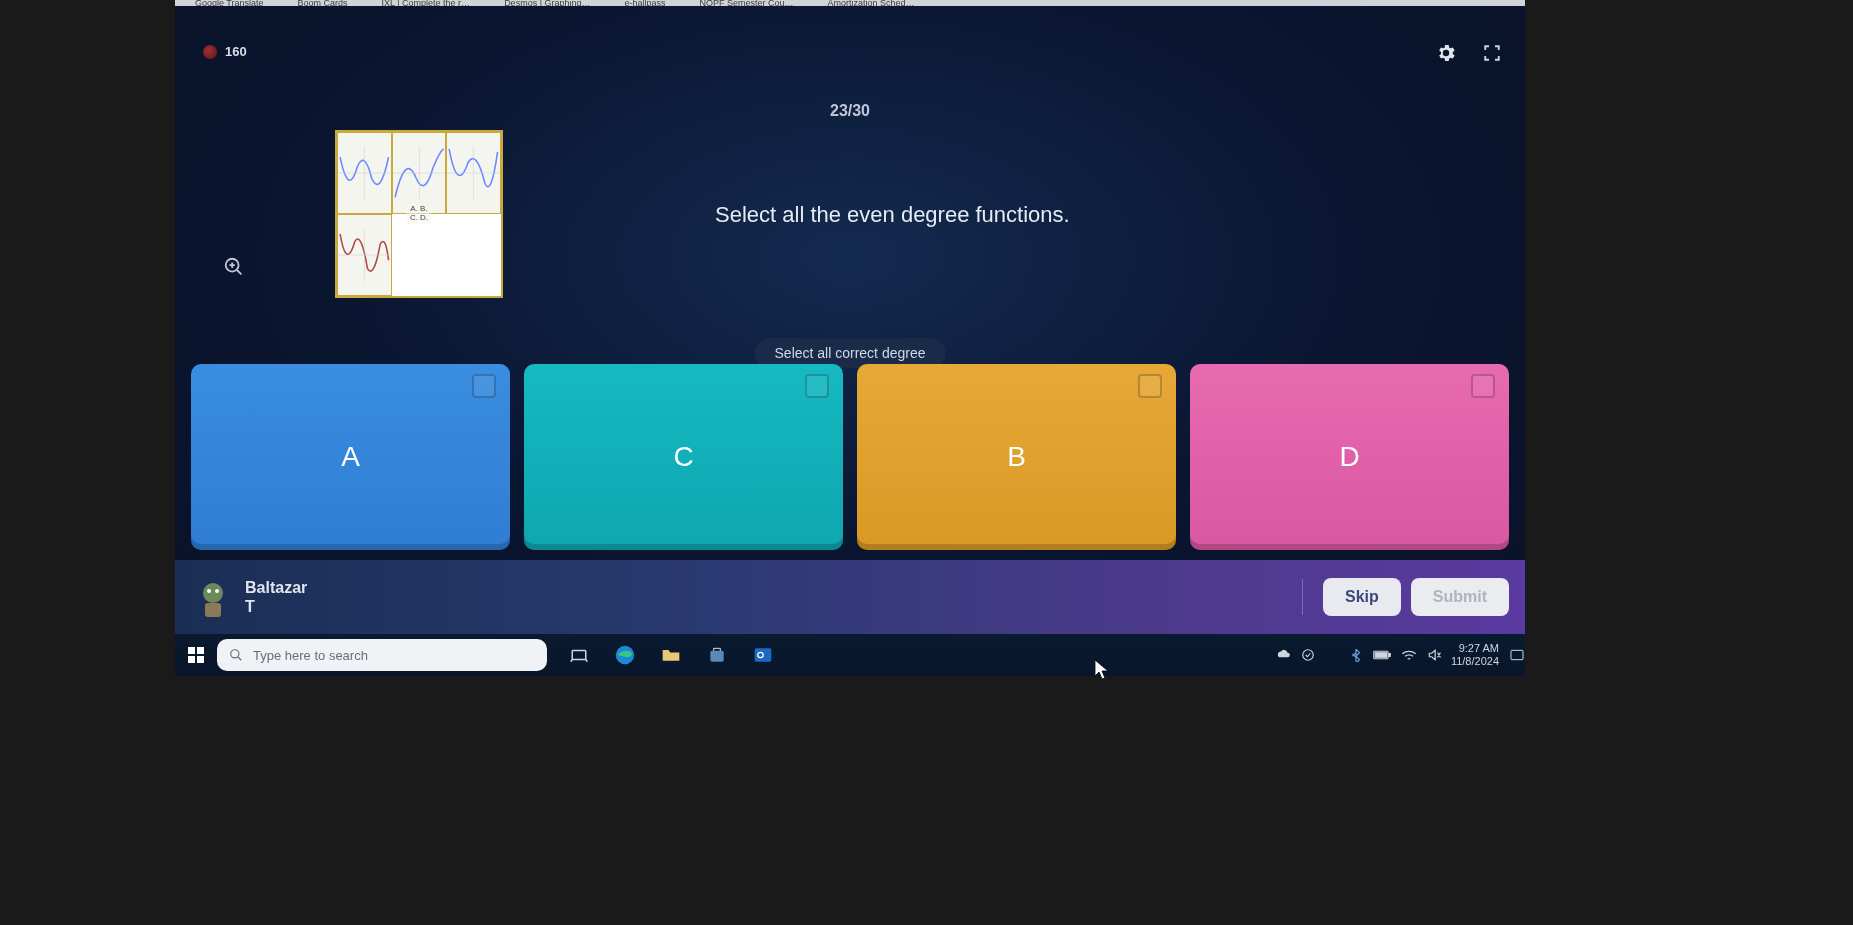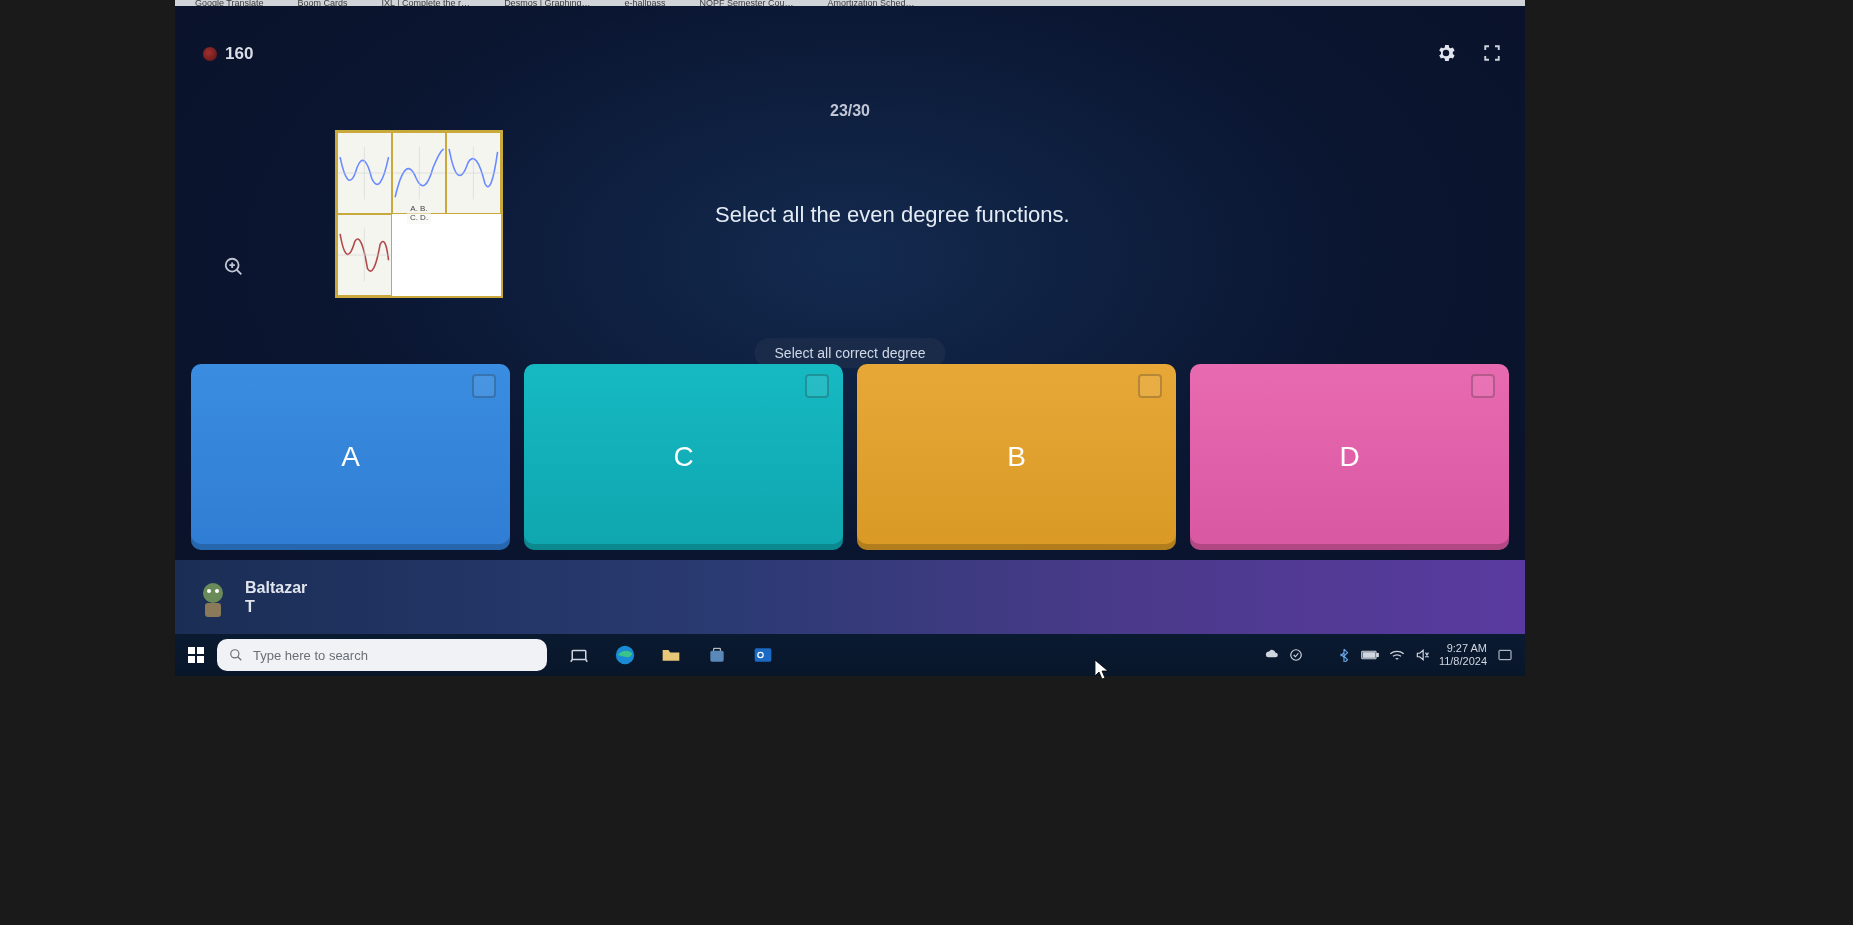--- a/index.html
+++ b/index.html
@@ -9,21 +9,21 @@
     .bezel { position: absolute; inset: 0; background: #1a1a1a; }
 
     
     .bookmarks { position: absolute; left: 175px; top: 0; width: 1350px; height: 6px; background: #d0d4d9; font-size: 9px; color: #3a3a3a; display: flex; align-items: center; gap: 34px; padding-left: 20px; overflow: hidden; }
     .bookmark { white-space: nowrap; }
 
     
     .game { position: absolute; left: 175px; top: 6px; width: 1350px; height: 628px; background: radial-gradient(ellipse at 50% 40%, #132a4f 0%, #0a1530 55%, #0a1228 100%); }
 
     
-    .points { position: absolute; top: 38px; left: 28px; color: #d8dde6; font-size: 17px; font-weight: 600; display: flex; align-items: center; gap: 8px; }
+    .points { position: absolute; top: 38px; left: 28px; color: #d8dde6; font-size: 13px; font-weight: 600; display: flex; align-items: center; gap: 8px; }
     .points-dot { width: 14px; height: 14px; border-radius: 50%; background: radial-gradient(circle at 40% 40%, #a03030, #5a1414); }
     .settings-icon { position: absolute; top: 36px; right: 68px; width: 22px; height: 22px; color: #e0e4ec; cursor: pointer; }
     .fullscreen-icon { position: absolute; top: 38px; right: 24px; width: 18px; height: 18px; color: #d0d4de; cursor: pointer; }
 
     
     .counter { position: absolute; top: 96px; left: 50%; transform: translateX(-50%); color: #c0c6d4; font-size: 16px; font-weight: bold; }
 
     
     .qimg-wrap { position: absolute; top: 124px; left: 160px; }
     .zoom { position: absolute; top: 250px; left: 48px; width: 22px; height: 22px; color: #c0c6d4; cursor: pointer; }
@@ -58,21 +58,21 @@
     .btn-submit { background: #eaecef; color: #b0b4bc; }
     .divider { width: 1px; height: 36px; background: rgba(255,255,255,0.25); margin-right: 10px; }
 
     
     .taskbar { position: absolute; left: 175px; top: 634px; width: 1350px; height: 42px; background: linear-gradient(180deg, #0a1a30, #08162a); display: flex; align-items: center; color: #d0d6e0; font-size: 13px; }
     .start { width: 42px; height: 42px; display: flex; align-items: center; justify-content: center; }
     .start svg { width: 16px; height: 16px; }
     .search-box { background: #f0f2f5; height: 32px; width: 330px; display: flex; align-items: center; padding: 0 12px; color: #6a6e76; gap: 10px; border-radius: 10px; }
     .task-icons { display: flex; gap: 6px; margin-left: 12px; }
     .task-icon { width: 40px; height: 40px; display: flex; align-items: center; justify-content: center; }
-    .tray { margin-left: auto; display: flex; align-items: center; gap: 10px; padding-right: 12px; font-size: 11px; }
+    .tray { margin-left: auto; display: flex; align-items: center; gap: 10px; font-size: 11px; }
     .tray-time { text-align: right; line-height: 1.2; }
 
     
     .cursor { position: absolute; left: 1095px; top: 660px; width: 14px; height: 20px; z-index: 100; }
   </style>
 </head>
 <body>
 
 <div class="bezel"></div>
 
@@ -176,20 +176,25 @@
         <circle cx="22" cy="18" r="10" fill="#6a8a5a"></circle>
         <circle cx="18" cy="16" r="2" fill="#fff"></circle>
           <circle cx="26" cy="16" r="2" fill="#fff"></circle>
         <rect x="14" y="28" width="16" height="14" fill="#8a7a5a" rx="3"></rect>
       </svg>
     </div>
     <div class="player-name">
       <div>Baltazar</div>
       <div>T</div>
     </div>
+    <div class="actions">
+      <div class="divider"></div>
+      <button class="btn btn-skip">Skip</button>
+      <button class="btn btn-submit">Submit</button>
+    </div>
   </div>
 </div>
 
 <div class="taskbar">
   <div class="start">
     <svg viewBox="0 0 16 16">
         <rect x="0" y="0" width="7" height="7" fill="#fff"></rect>
         <rect x="9" y="0" width="7" height="7" fill="#fff"></rect>
         <rect x="0" y="9" width="7" height="7" fill="#fff"></rect>
         <rect x="9" y="9" width="7" height="7" fill="#fff"></rect>

